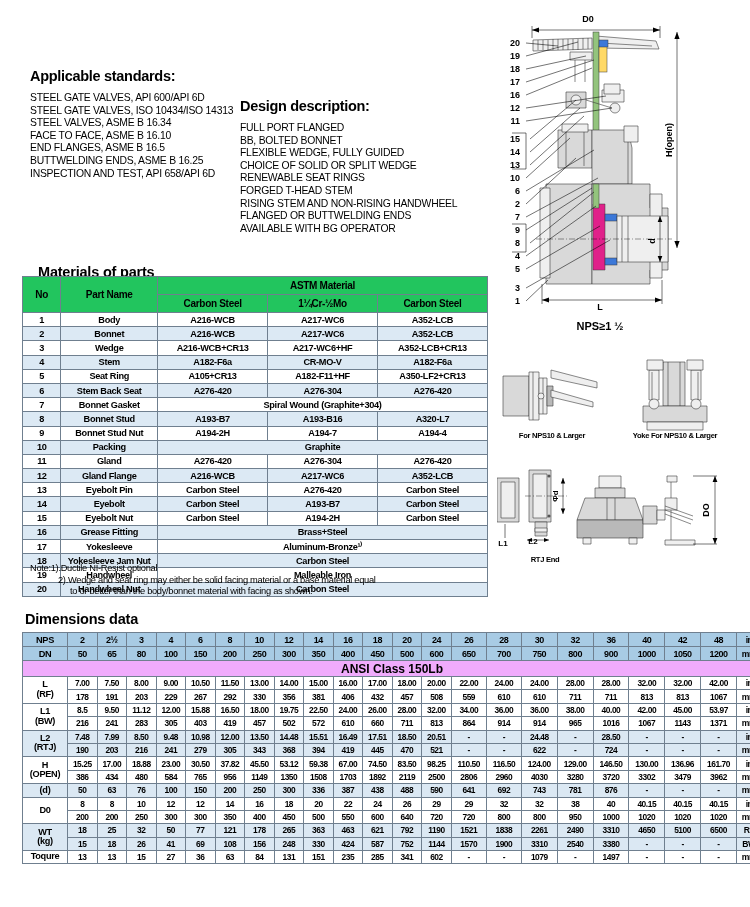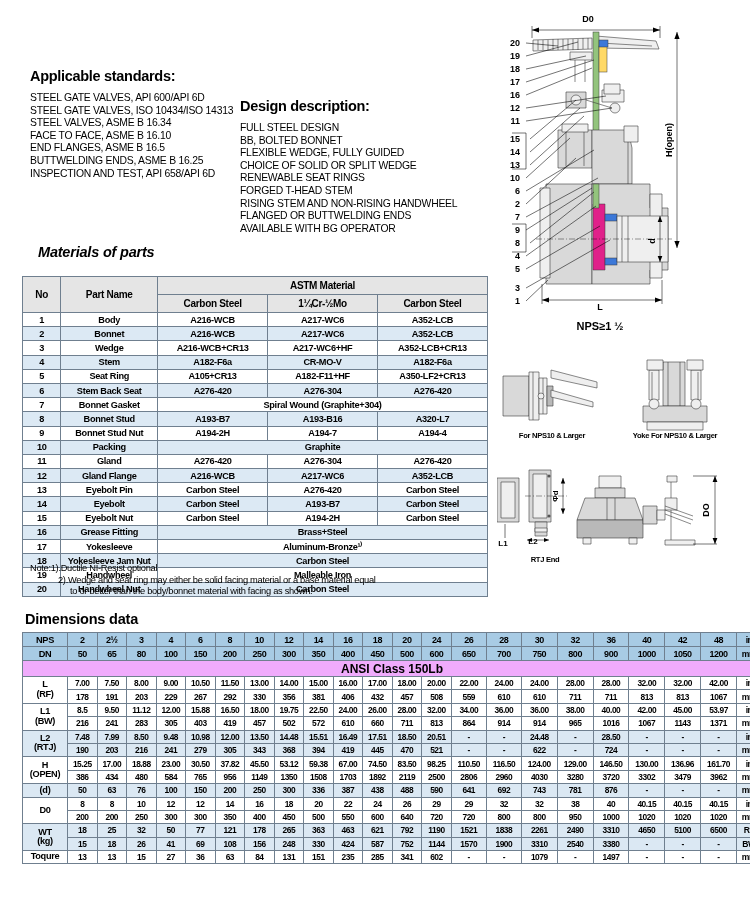--- a/index.html
+++ b/index.html
@@ -6,31 +6,31 @@
   body{width:750px;height:907px;position:relative;font-family:"Liberation Sans",sans-serif;color:#000;overflow:hidden;}
   .page{position:relative;width:750px;height:907px;}
 
   
   .sec-head{font-weight:bold;font-size:14.5px;letter-spacing:-0.2px;}
   .std-block{position:absolute;left:30px;top:68px;width:215px;}
   .desc-block{position:absolute;left:240px;top:68px;width:250px;margin-top:30px;}
   .blk-title{font-weight:bold;font-size:14.5px;margin-bottom:8px;letter-spacing:-0.3px;}
   .blk-line{font-size:10.4px;line-height:12.6px;letter-spacing:-0.25px;white-space:nowrap;}
 
-  .mat-title{position:absolute;left:38px;top:244px;font-style:italic;}
+  .mat-title{position:absolute;left:38px;top:264px;}
   .dim-title{position:absolute;left:25px;top:611px;}
 
   
   table{border-collapse:collapse;}
   .tbl td,.tbl th{border:1px solid #6f7f8f;padding:0;text-align:center;font-size:9.2px;font-weight:bold;letter-spacing:-0.3px;white-space:nowrap;}
 
   
   .mat-wrap{position:absolute;left:22px;top:276px;}
   .mat{width:466px;}
-  .mat th{background:#e5e5e5;height:17px;font-size:10px;}
+  .mat th{background:#22c55e;height:17px;font-size:10px;}
   .mat td{height:13.2px;background:#ffffff;}
   .mat tr.alt td{background:#dce9f4;}
   .mat .c-no{width:38px;}
   .mat .c-pn{width:96px;}
   .mat .c-m{width:110px;}
 
   
   .notes{position:absolute;left:30px;top:563px;font-size:9.3px;line-height:11.6px;letter-spacing:-0.3px;}
   .notes .n2{padding-left:28px;}
   .notes .n3{padding-left:40px;}
@@ -75,21 +75,21 @@
         <div class="blk-line">FACE TO FACE, ASME B 16.10</div>
         <div class="blk-line">END FLANGES, ASME B 16.5</div>
         <div class="blk-line">BUTTWELDING ENDS, ASME B 16.25</div>
         <div class="blk-line">INSPECTION AND TEST, API 658/API 6D</div>
       </div>
   </div>
 
   <div class="desc-block">
     <div class="blk-title">Design description:</div>
     <div id="desc-lines">
-        <div class="blk-line">FULL STEEL DESIGN</div>
+        <div class="blk-line">FULL PORT FLANGED</div>
         <div class="blk-line">BB, BOLTED BONNET</div>
         <div class="blk-line">FLEXIBLE WEDGE, FULLY GUIDED</div>
         <div class="blk-line">CHOICE OF SOLID OR SPLIT WEDGE</div>
         <div class="blk-line">RENEWABLE SEAT RINGS</div>
         <div class="blk-line">FORGED T-HEAD STEM</div>
         <div class="blk-line">RISING STEM AND NON-RISING HANDWHEEL</div>
         <div class="blk-line">FLANGED OR BUTTWELDING ENDS</div>
         <div class="blk-line">AVAILABLE WITH BG OPERATOR</div>
       </div>
   </div>

